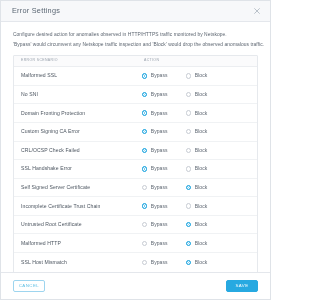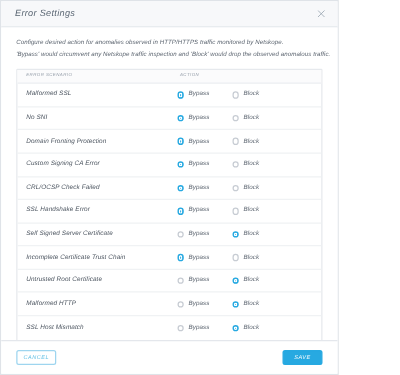--- a/index.html
+++ b/index.html
@@ -17,21 +17,20 @@
 
   .dialog {
     width: 271px;
     height: 300px;
     box-sizing: border-box;
     background: #ffffff;
     border: 1px solid #dfe3e8;
     display: flex;
     flex-direction: column;
     position: relative;
-    font-style: italic;
   }
 
   
   .dialog-header {
     height: 21px;
     min-height: 21px;
     background: #f7f8fa;
     border-bottom: 1px solid #e4e7ec;
     display: flex;
     align-items: center;

